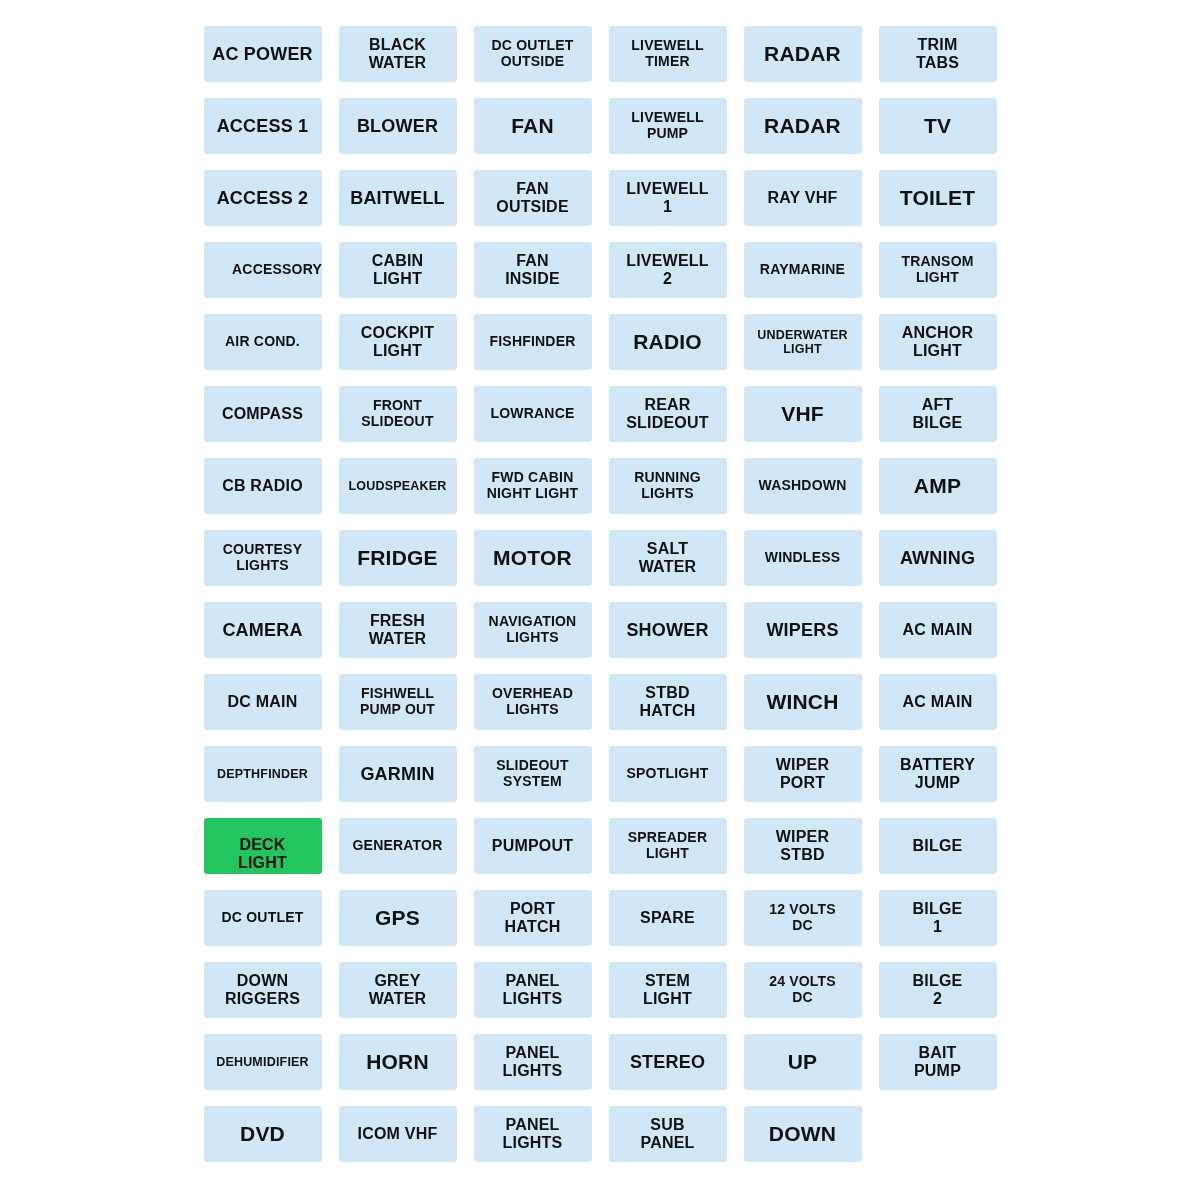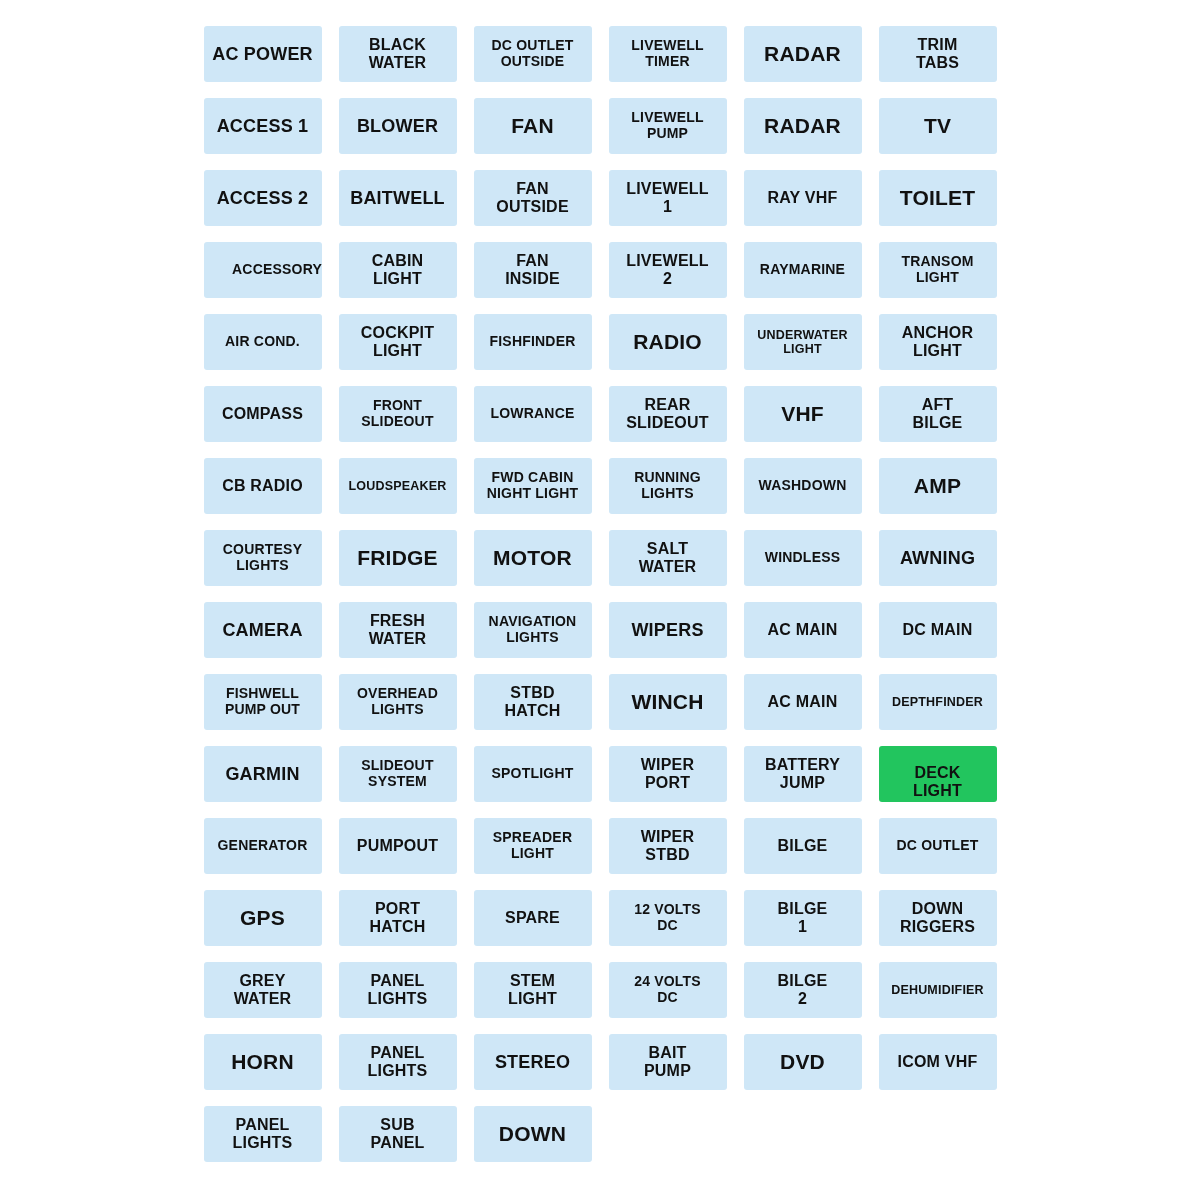--- a/index.html
+++ b/index.html
@@ -341,20 +341,25 @@
         </div>
       </div>
       <div class="cell">
         <div class="label sz-sm" style="background: rgb(207, 231, 247); color: rgb(17, 17, 17);">
           <span class="ln">NAVIGATION</span>
           <span class="ln">LIGHTS</span>
         </div>
       </div>
       <div class="cell">
         <div class="label sz-lg" style="background: rgb(207, 231, 247); color: rgb(17, 17, 17);">
+          <span class="ln">SHOWER</span>
+        </div>
+      </div>
+      <div class="cell">
+        <div class="label sz-lg" style="background: rgb(207, 231, 247); color: rgb(17, 17, 17);">
           <span class="ln">WIPERS</span>
         </div>
       </div>
       <div class="cell">
         <div class="label sz-md" style="background: rgb(207, 231, 247); color: rgb(17, 17, 17);">
           <span class="ln">AC  MAIN</span>
         </div>
       </div>
       <div class="cell">
         <div class="label sz-md" style="background: rgb(207, 231, 247); color: rgb(17, 17, 17);">
@@ -536,20 +541,25 @@
       </div>
       <div class="cell">
         <div class="label sz-md" style="background: rgb(207, 231, 247); color: rgb(17, 17, 17);">
           <span class="ln">PANEL</span>
           <span class="ln">LIGHTS</span>
         </div>
       </div>
       <div class="cell">
         <div class="label sz-lg" style="background: rgb(207, 231, 247); color: rgb(17, 17, 17);">
           <span class="ln">STEREO</span>
+        </div>
+      </div>
+      <div class="cell">
+        <div class="label sz-xl" style="background: rgb(207, 231, 247); color: rgb(17, 17, 17);">
+          <span class="ln">UP</span>
         </div>
       </div>
       <div class="cell">
         <div class="label sz-md" style="background: rgb(207, 231, 247); color: rgb(17, 17, 17);">
           <span class="ln">BAIT</span>
           <span class="ln">PUMP</span>
         </div>
       </div>
       <div class="cell">
         <div class="label sz-xl" style="background: rgb(207, 231, 247); color: rgb(17, 17, 17);">

